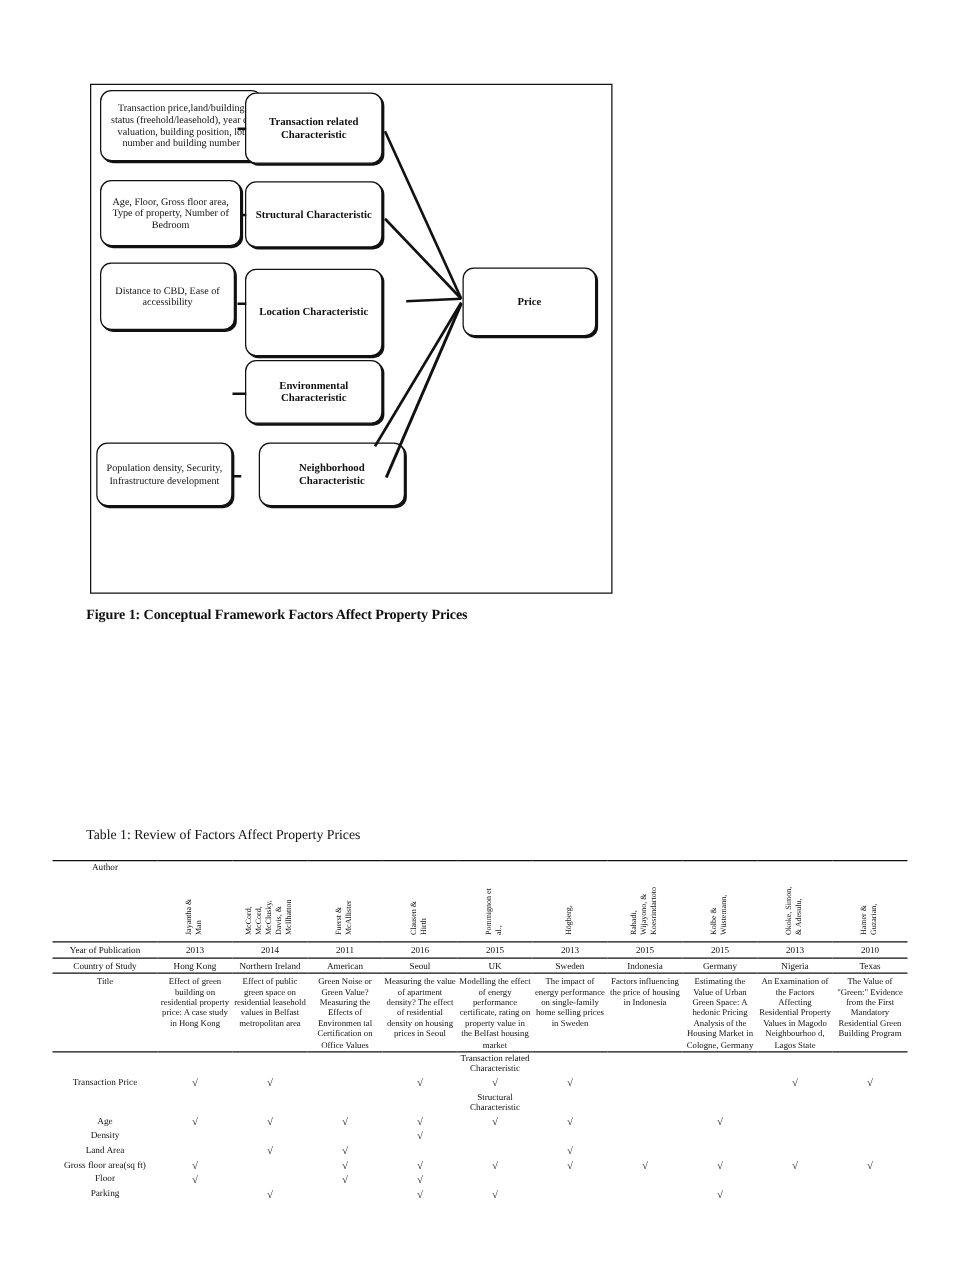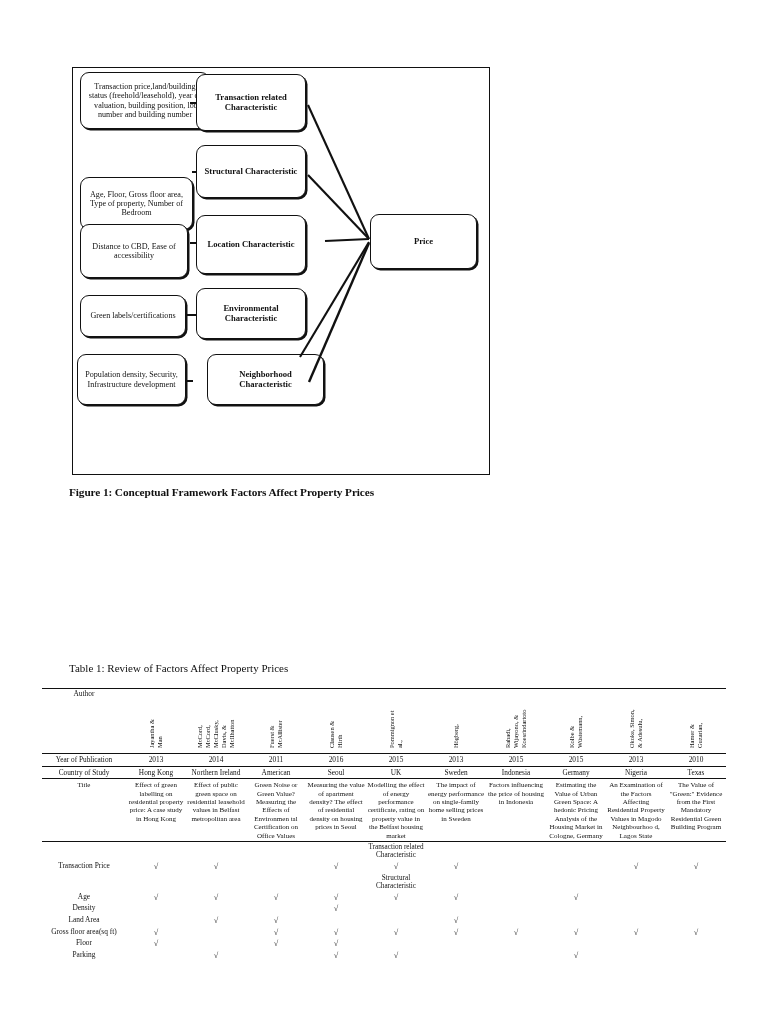--- a/index.html
+++ b/index.html
@@ -76,40 +76,37 @@
 <body>
 
 <div class="page">
 
   <div class="figure-wrap">
     <div class="figure-border"></div>
 
     <div class="fbox left-box" style="left:8px;top:5px;width:130px;height:57px;">
       <span>Transaction price,land/building status (freehold/leasehold), year of valuation, building position, lot number and building number</span>
     </div>
-    <div class="fbox left-box" style="left:8px;top:77px;width:113px;height:53px;margin-top:33px;">
+    <div class="fbox left-box" style="left:8px;top:77px;width:113px;height:53px;">
       <span>Age, Floor, Gross floor area, Type of property, Number of Bedroom</span>
     </div>
-    <div class="fbox left-box" style="left:8px;top:157px;width:108px;height:54px;">
+    <div class="fbox left-box" style="left:8px;top:143px;width:108px;height:54px;">
       <span>Distance to CBD, Ease of accessibility</span>
-    </div>
-    <div class="fbox left-box" style="left:8px;top:228px;width:106px;height:42px;">
-      <span>Green labels/certifications</span>
     </div>
     <div class="fbox left-box" style="left:5px;top:287px;width:109px;height:51px;">
       <span>Population density, Security, Infrastructure development</span>
     </div>
 
     <div class="fbox mid-box" style="left:124px;top:7px;width:110px;height:57px;">
       <span>Transaction related Characteristic</span>
     </div>
     <div class="fbox mid-box" style="left:124px;top:78px;width:110px;height:53px;">
       <span>Structural Characteristic</span>
     </div>
-    <div class="fbox mid-box" style="left:124px;top:148px;width:110px;height:59px;justify-content:center;">
+    <div class="fbox mid-box" style="left:124px;top:148px;width:110px;height:70px;justify-content:center;">
       <span>Location Characteristic</span>
     </div>
     <div class="fbox mid-box" style="left:124px;top:221px;width:110px;height:51px;">
       <span>Environmental Characteristic</span>
     </div>
     <div class="fbox mid-box" style="left:135px;top:287px;width:117px;height:51px;">
       <span>Neighborhood Characteristic</span>
     </div>
 
     <div class="fbox price-box" style="left:298px;top:147px;width:107px;height:55px;">
@@ -194,21 +191,21 @@
         <td>UK</td>
         <td>Sweden</td>
         <td>Indonesia</td>
         <td>Germany</td>
         <td>Nigeria</td>
         <td>Texas</td>
       </tr>
 
       <tr class="titlerow rule-top">
         <td class="rowlabel">Title</td>
-        <td>Effect of green labelling on residential property price: A case study in Hong Kong</td>
+        <td>Effect of green building on residential property price: A case study in Hong Kong</td>
         <td>Effect of public green space on residential leasehold values in Belfast metropolitan area</td>
         <td>Green Noise or Green Value? Measuring the Effects of Environmen tal Certification on Office Values</td>
         <td>Measuring the value of apartment density? The effect of residential density on housing prices in Seoul</td>
         <td>Modelling the effect of energy performance certificate, rating on property value in the Belfast housing market</td>
         <td>The impact of energy performance on single-family home selling prices in Sweden</td>
         <td>Factors influencing the price of housing in Indonesia</td>
         <td>Estimating the Value of Urban Green Space: A hedonic Pricing Analysis of the Housing Market in Cologne, Germany</td>
         <td>An Examination of the Factors Affecting Residential Property Values in Magodo Neighbourhoo d, Lagos State</td>
         <td>The Value of "Green:" Evidence from the First Mandatory Residential Green Building Program</td>
       </tr>

